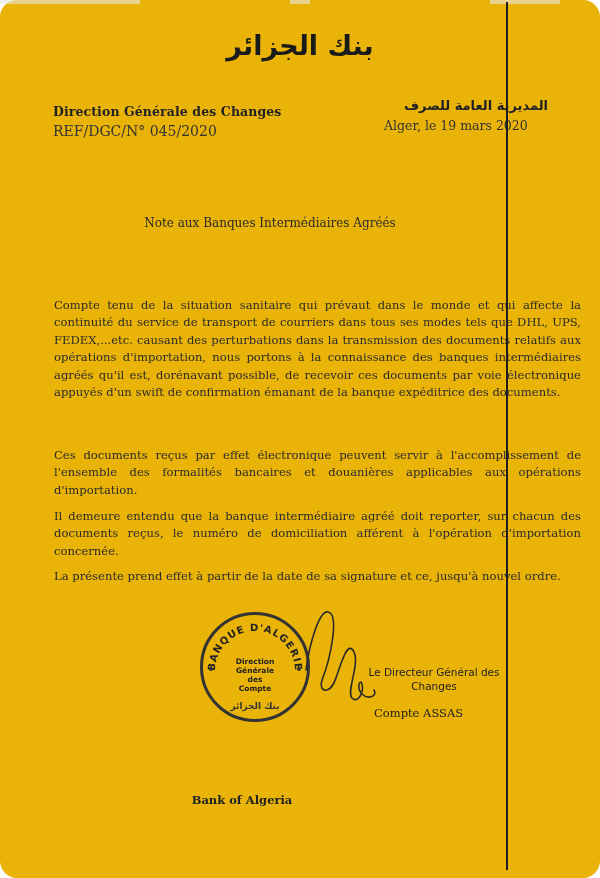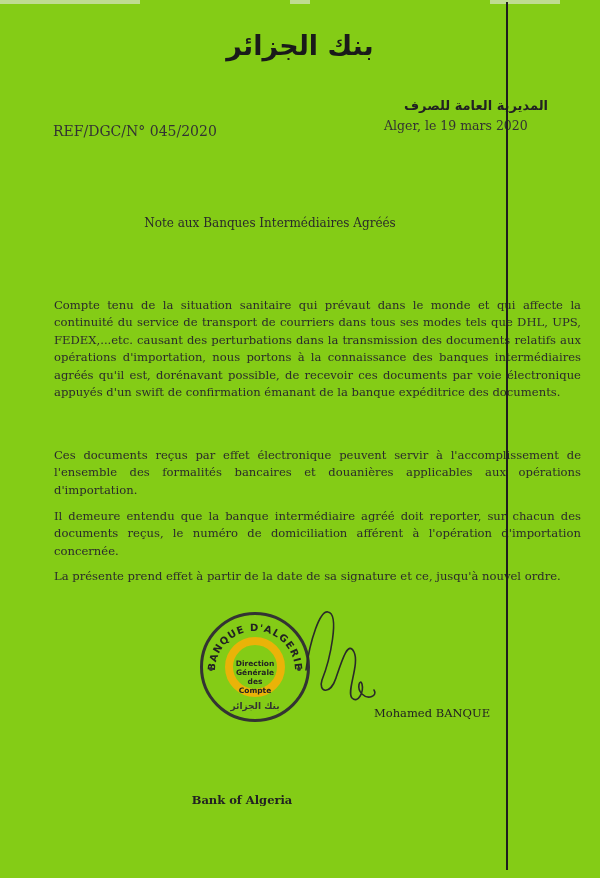--- a/index.html
+++ b/index.html
@@ -13,21 +13,22 @@
       position: relative;
       overflow: hidden;
       font-family: "DejaVu Serif", "Liberation Serif", serif;
       color: #2a2a2a;
     }
     .page {
       position: absolute;
       left: 0; top: 0;
       width: 600px;
       height: 878px;
-      background: #84cc16;
+      background: #eab308;
+      border-radius: 17px;
     }
     .scan-line {
       position: absolute;
       left: 506px;
       top: 2px;
       width: 2px;
       height: 868px;
       background: #1e1e1e;
     }
     .top-smudge {
@@ -117,21 +118,21 @@
       border: 3px solid #333;
       border-radius: 50%;
       box-sizing: border-box;
     }
     .stamp-inner {
       position: absolute;
       left: 22px;
       top: 22px;
       width: 60px;
       height: 60px;
-      border: 8px solid #eab308;
+      border: 6px solid #eab308;
       border-radius: 50%;
       box-sizing: border-box;
       font-family: "DejaVu Sans", sans-serif;
       font-size: 7.5px;
       font-weight: bold;
       text-align: center;
       line-height: 9px;
       padding-top: 14px;
       color: #222;
     }
@@ -187,20 +188,21 @@
 <body>
 
 <div class="page">
 
   <div class="top-smudge" style="left:0;width:140px;"></div>
   <div class="top-smudge" style="left:290px;width:20px;"></div>
   <div class="top-smudge" style="left:490px;width:70px;"></div>
 
   <div class="logo">بنك الجزائر</div>
 
+  <div class="hdr-left-title">Direction Générale des Changes</div>
   <div class="hdr-left-ref">REF/DGC/N° 045/2020</div>
 
   <div class="hdr-right-ar">المديرية العامة للصرف</div>
   <div class="hdr-right-date">Alger, le 19 mars 2020</div>
 
   <div class="note-title">Note aux Banques Intermédiaires Agréés</div>
 
   <div class="body-text p1">Compte tenu de la situation sanitaire qui prévaut dans le monde et qui affecte la continuité du service de transport de courriers dans tous ses modes tels que DHL, UPS, FEDEX,...etc. causant des perturbations dans la transmission des documents relatifs aux opérations d'importation, nous portons à la connaissance des banques intermédiaires agréés qu'il est, dorénavant possible, de recevoir ces documents par voie électronique appuyés d'un swift de confirmation émanant de la banque expéditrice des documents.</div>
   <div class="body-text p2">Ces documents reçus par effet électronique peuvent servir à l'accomplissement de l'ensemble des formalités bancaires et douanières applicables aux opérations d'importation.</div>
   <div class="body-text p3">Il demeure entendu que la banque intermédiaire agréé doit reporter, sur chacun des documents reçus, le numéro de domiciliation afférent à l'opération d'importation concernée.</div>
@@ -222,18 +224,22 @@
       <div>Direction</div>
       <div>Générale</div>
       <div>des Compte</div>
     </div>
   </div>
 
   <svg class="signature" viewBox="0 0 80 110">
     <path d="M 6 70 C 10 40, 20 10, 28 12 C 40 14, 30 60, 22 80 C 18 92, 30 96, 36 78 C 42 60, 48 40, 54 52 C 60 64, 46 92, 52 98 C 58 104, 64 92, 62 84 C 60 78, 56 88, 62 94 C 68 100, 78 96, 74 90" fill="none" stroke="#2a2a2a" stroke-width="1.6" stroke-linecap="round"></path>
   </svg>
 
-  <div class="sig-name">Mohamed BANQUE</div>
+  <div class="sig-title">
+    <div>Le Directeur Général des</div>
+    <div>Changes</div>
+  </div>
+  <div class="sig-name">Compte ASSAS</div>
 
   <div class="footer-bank">Bank of Algeria</div>
 
   <div class="scan-line"></div>
 </div>
 
 </body></html>

